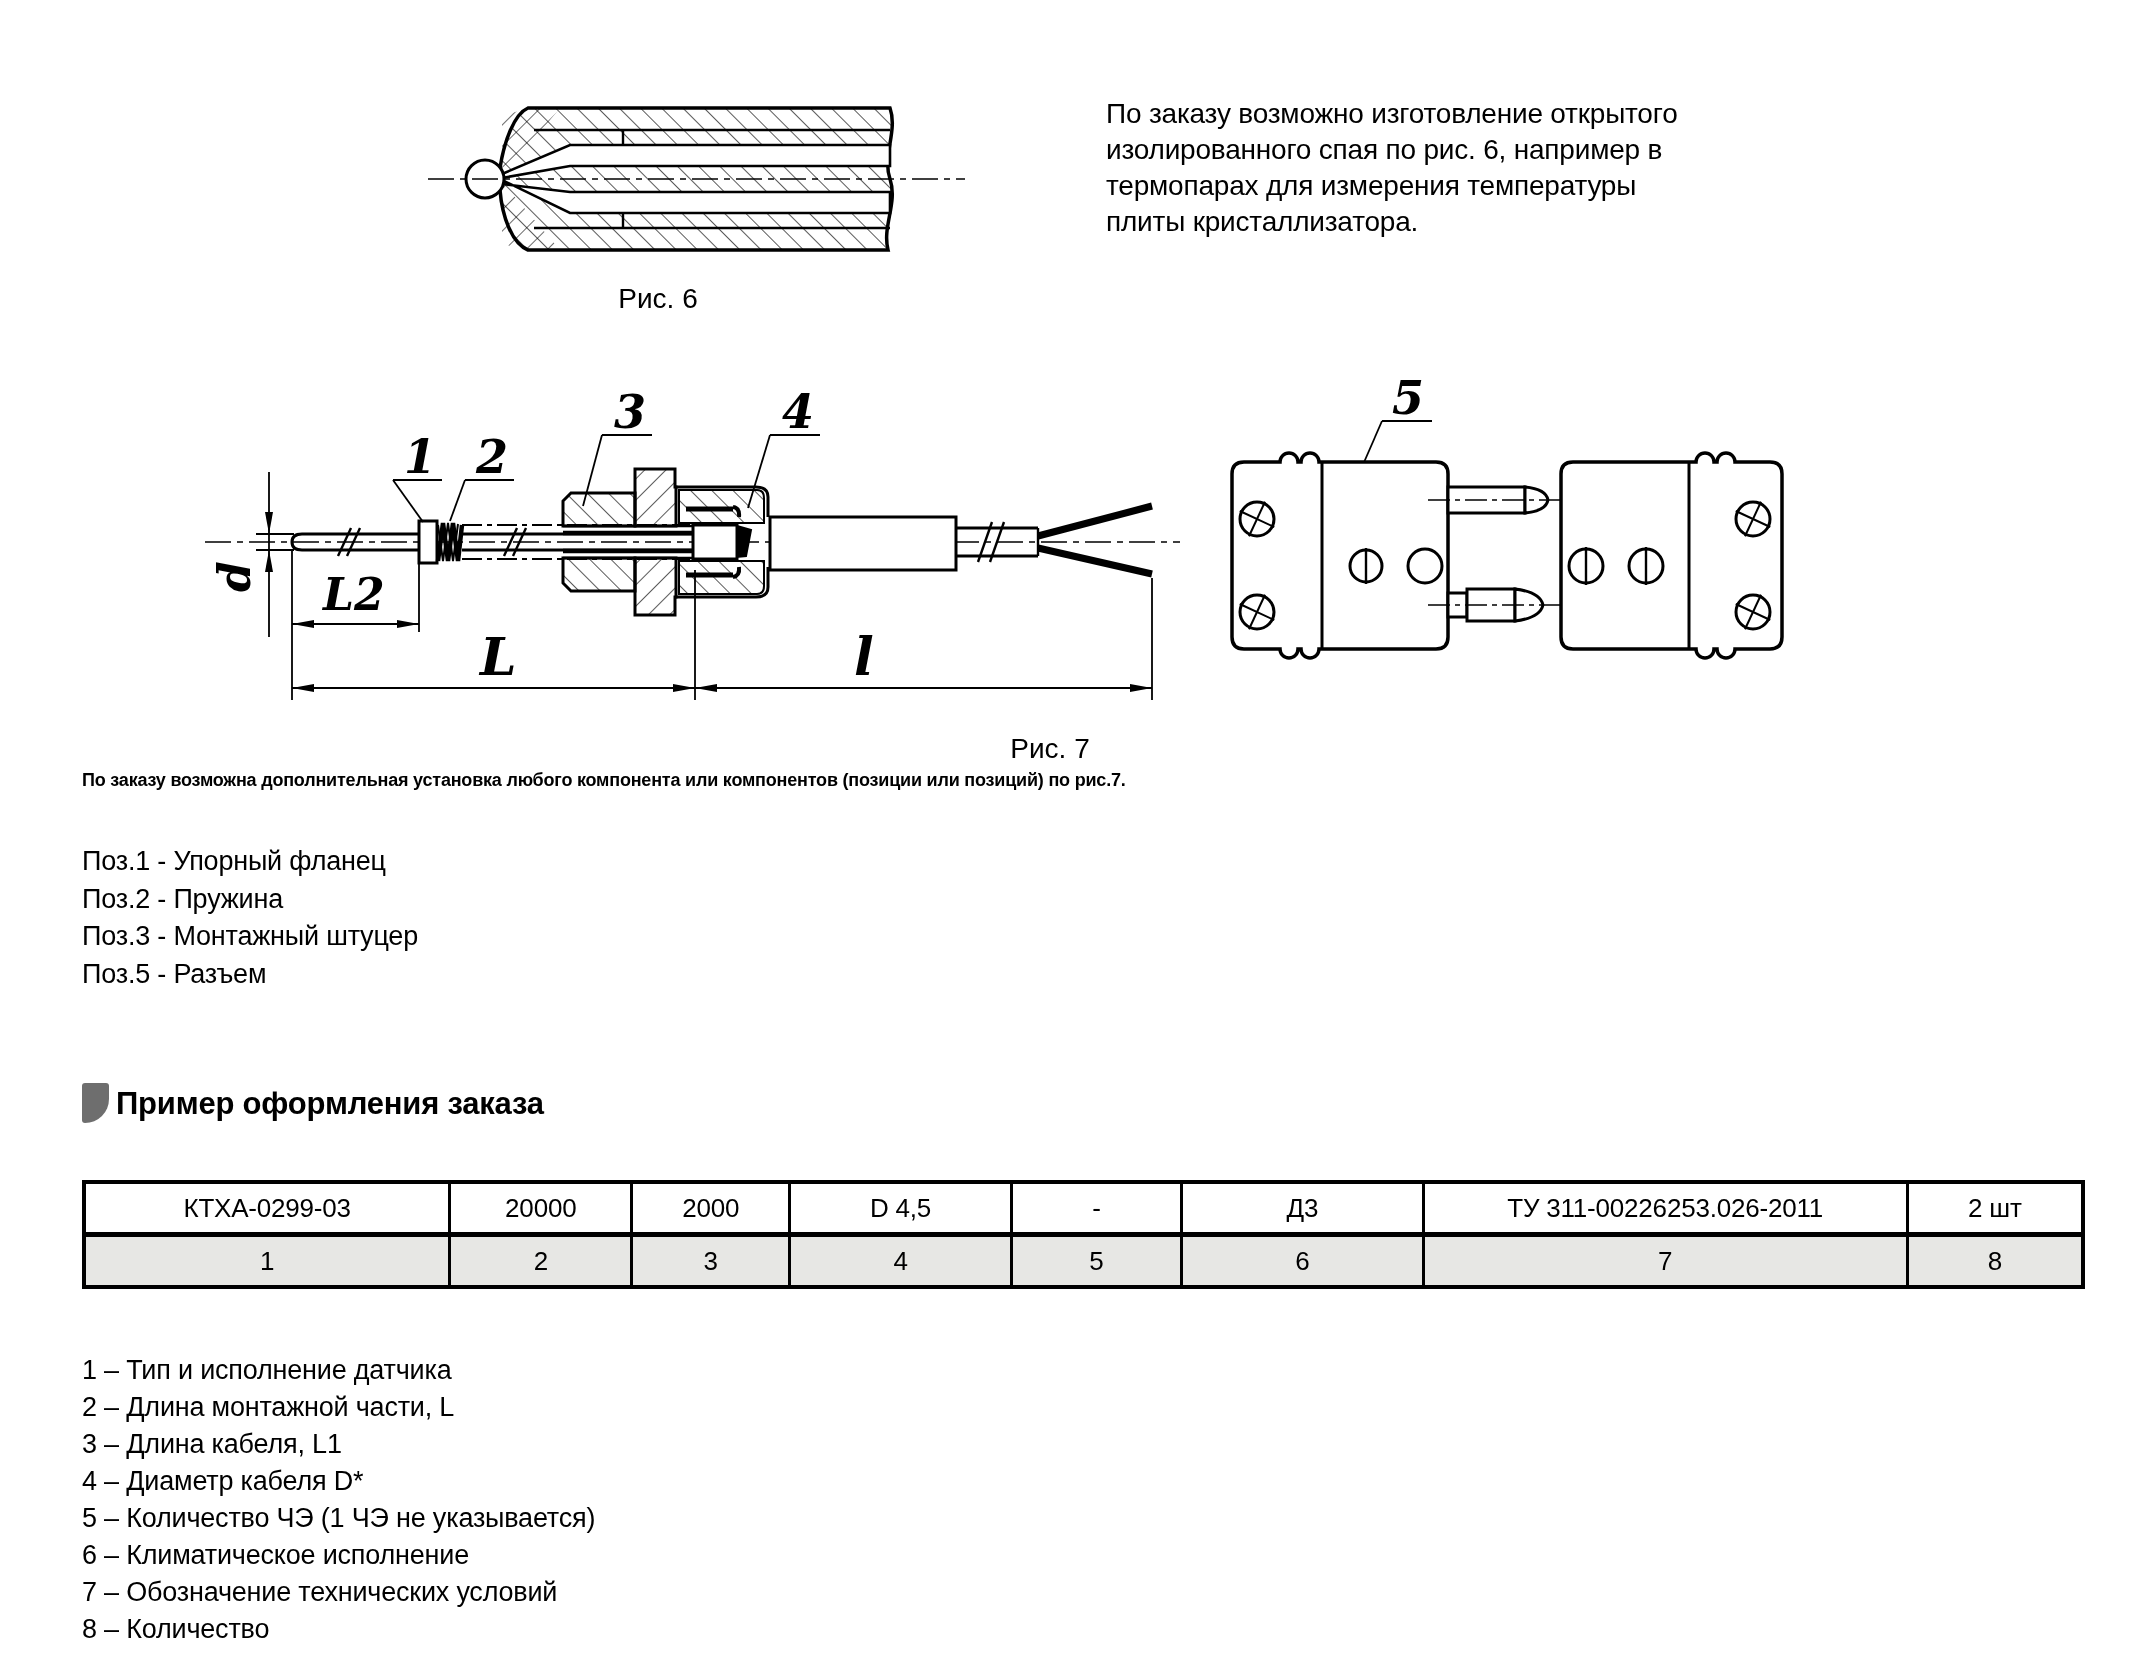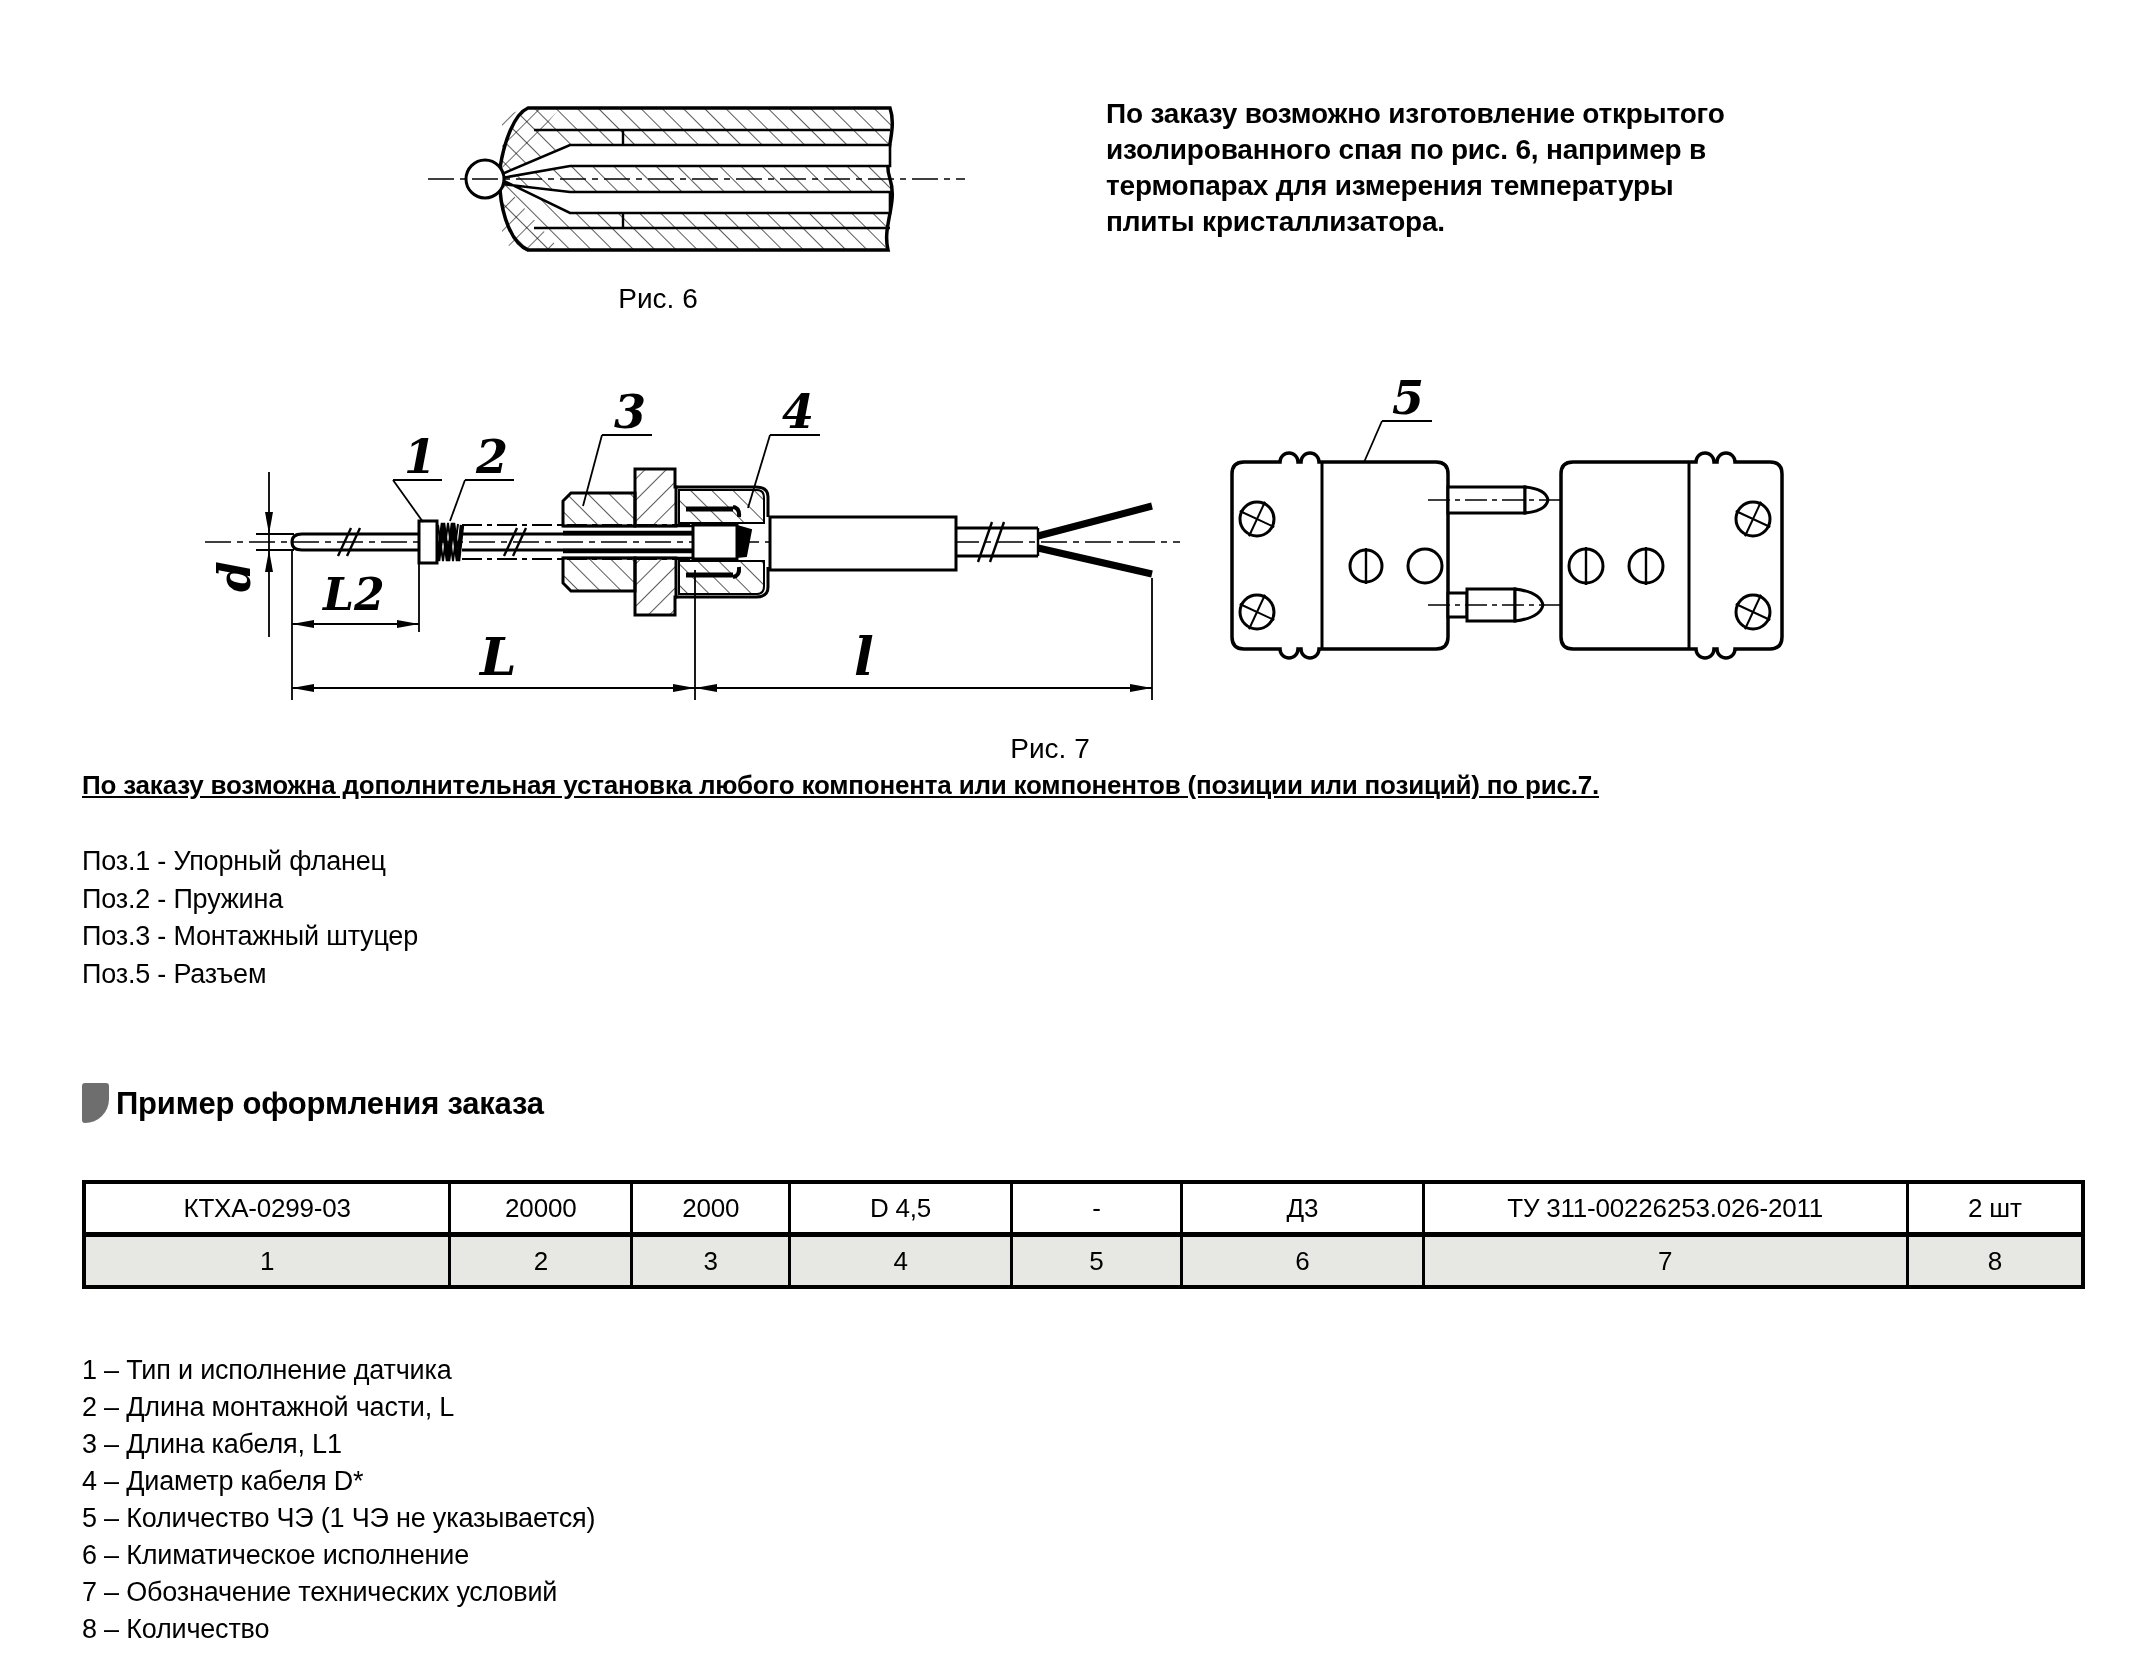--- a/index.html
+++ b/index.html
@@ -1,20 +1,20 @@
 <!DOCTYPE html>
 <html><head>
 <meta charset="utf-8">
 <style>
   html,body{margin:0;padding:0;background:#ffffff;}
   #page{position:relative;width:2152px;height:1656px;background:#fff;color:#000;
         font-family:"Liberation Sans", sans-serif;overflow:hidden;}
   .abs{position:absolute;}
-  .intro{font-size:28px;font-weight:bold;line-height:36px;letter-spacing:-0.2px;}
-  .note{font-size:26px;font-weight:bold;letter-spacing:-0.2px;white-space:nowrap;text-decoration:underline;}
+  .intro{font-size:28px;font-weight:normal;line-height:36px;letter-spacing:-0.2px;}
+  .note{font-size:18px;font-weight:bold;letter-spacing:-0.2px;white-space:nowrap;}
   .plist div{font-size:27px;line-height:37.5px;letter-spacing:-0.2px;}
   .legend div{font-size:27px;line-height:37px;letter-spacing:-0.2px;}
   .sec-head{font-size:31px;font-weight:bold;letter-spacing:-0.2px;}
   .bullet{width:27px;height:40px;background:#6e6e6e;border-radius:3px 3px 24px 3px;}
   table.order{border-collapse:collapse;width:2003px;table-layout:fixed;}
   table.order td{border:3px solid #000;text-align:center;vertical-align:middle;
                  font-size:26px;height:48px;letter-spacing:-0.2px;padding:0;}
   table.order{border:4px solid #000;}
   table.order tr.vals td{border-bottom:5px solid #000;background:#ffffff;}
   table.order tr.idx td{background:#e7e7e4;}

